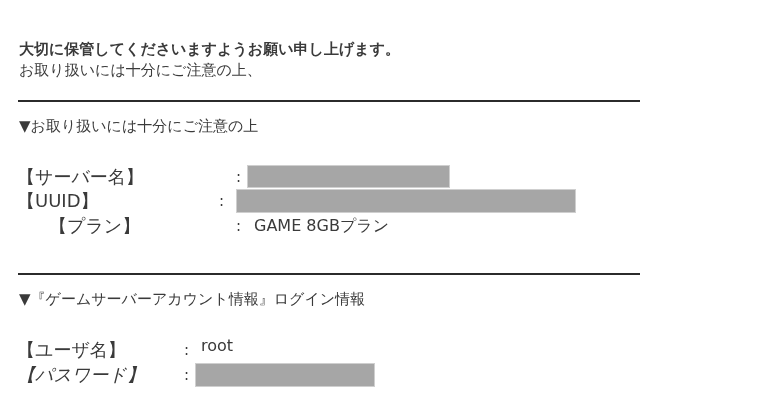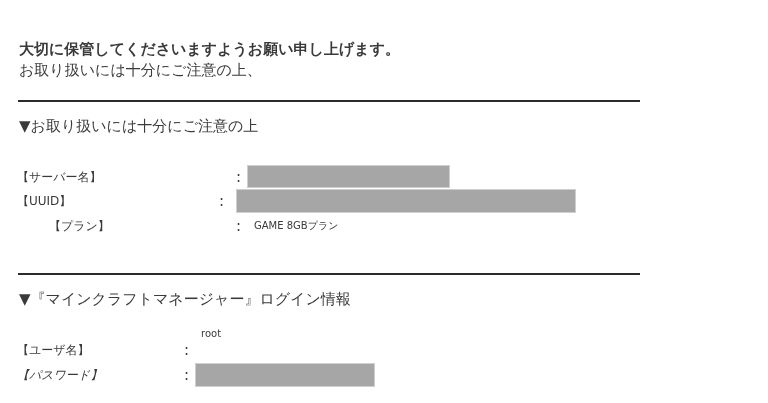--- a/index.html
+++ b/index.html
@@ -4,23 +4,23 @@
 <style>
   html, body { margin:0; padding:0; background:#ffffff; }
   body {
     width:768px; height:403px; position:relative; overflow:hidden;
     font-family: "DejaVu Sans", "Liberation Sans", sans-serif;
     color:#3a3a3a; font-size:15px;
   }
   .abs { position:absolute; white-space:nowrap; line-height:20px; }
   .rule { position:absolute; left:18px; width:622px; height:2px; background:#2b2b2b; }
   .redact { position:absolute; background:#a6a6a6; border:1px solid #cfcfcf; box-sizing:border-box; }
-  .label { font-size:12px; }
+  .label { font-size:18px; }
   .colon { font-size:15px; }
-  .value { font-size:10px; }
+  .value { font-size:16px; }
 </style>
 </head>
 <body>
 
 <div>
 
   <div class="abs" style="left:19px; top:20px;margin-top:40px;">お取り扱いには十分にご注意の上、</div>
   <div class="abs" style="left:19px; top:39px;font-weight:bold;">大切に保管してくださいますようお願い申し上げます。</div>
 
   <div class="rule" style="top:100px;"></div>
@@ -37,24 +37,24 @@
     <div class="redact" style="left:236px; top:189px; width:340px; height:24px;"></div>
 
     <div class="abs label" style="left:17px; top:216px;margin-left:32px;">【プラン】</div>
     <div class="abs colon" style="left:236px; top:216px;">:</div>
     <div class="abs value" style="left:254px; top:216px;">GAME 8GBプラン</div>
   </div>
 
   <div class="rule" style="top:273px;"></div>
 
   <div>
-    <div class="abs" style="left:19px; top:289px;">▼『マインクラフトマネージャー』ログイン情報</div>
+    <div class="abs" style="left:19px; top:289px;">▼『ゲームサーバーアカウント情報』ログイン情報</div>
 
     <div class="abs label" style="left:17px; top:340px;">【ユーザ名】</div>
     <div class="abs colon" style="left:184px; top:340px;">:</div>
-    <div class="abs value" style="left:201px; top:324px;">root</div>
+    <div class="abs value" style="left:201px; top:336px;">root</div>
 
     <div class="abs label" style="left:17px; top:365px;font-style:italic;">【パスワード】</div>
     <div class="abs colon" style="left:184px; top:365px;">:</div>
     <div class="redact" style="left:195px; top:363px; width:180px; height:24px;"></div>
   </div>
 
 </div>
 
 </body></html>

